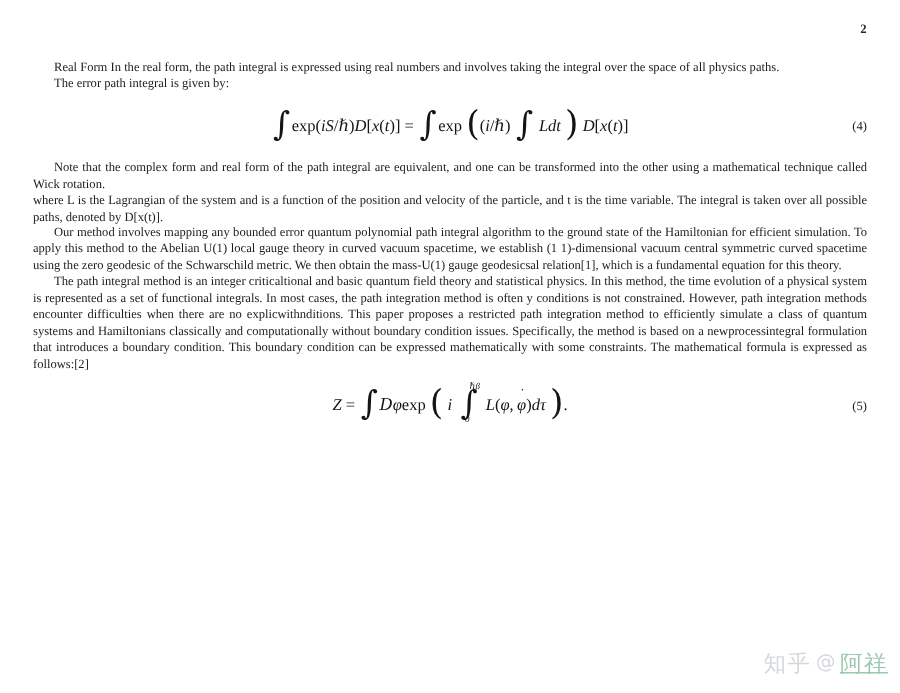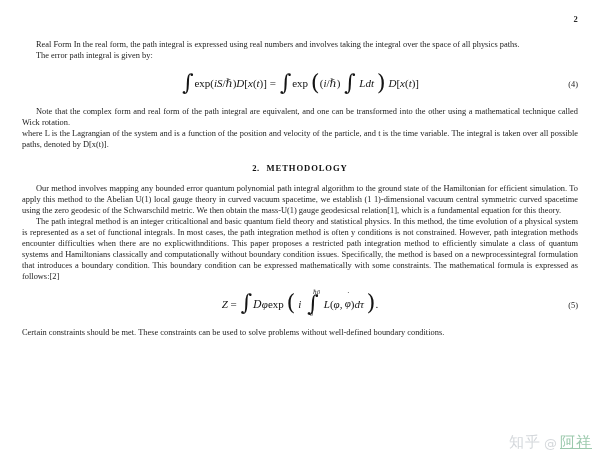--- a/index.html
+++ b/index.html
@@ -151,21 +151,21 @@
     margin-right: 7px;
     letter-spacing: 0.4px;
   }
 
   
   .watermark {
     position: absolute;
     right: 8px;
     bottom: 12px;
     display: flex;
-    align-items: flex-end;
+    align-items: flex-start;
     gap: 3px;
     opacity: 0.42;
     pointer-events: none;
     user-select: none;
   }
   .watermark .wm-logo {
     font-size: 15px;
     color: #9aa2ab;
     font-family: "DejaVu Sans", sans-serif;
     letter-spacing: 1px;
@@ -201,34 +201,30 @@
 
     <div class="equation-row">
       <span class="equation-body"><span class="intsym">∫</span><span class="mup">exp(</span><span class="mi">iS</span><span class="mup">/</span><span class="mi">ℏ</span><span class="mup">)</span><span class="mi">D</span><span class="mup">[</span><span class="mi">x</span><span class="mup">(</span><span class="mi">t</span><span class="mup">)]</span> <span class="mup">=</span> <span class="intsym">∫</span><span class="mup">exp</span> <span class="bigparen">(</span><span class="mup">(</span><span class="mi">i</span><span class="mup">/</span><span class="mi">ℏ</span><span class="mup">)</span> <span class="intsym">∫</span> <span class="mi">Ldt</span> <span class="bigparen">)</span> <span class="mi">D</span><span class="mup">[</span><span class="mi">x</span><span class="mup">(</span><span class="mi">t</span><span class="mup">)]</span></span>
       <span class="eq-num">(4)</span>
     </div>
 
     <p class="body-text">Note that the complex form and real form of the path integral are equivalent, and one can be transformed into the other using a mathematical technique called Wick rotation.</p>
 
     <p class="body-text no-indent">where L is the Lagrangian of the system and is a function of the position and velocity of the particle, and t is the time variable. The integral is taken over all possible paths, denoted by D[x(t)].</p>
 
-    <div class="section-heading">
-      <span class="sec-num">2.</span><span>METHODOLOGY</span>
-    </div>
 
     <p class="body-text">Our method involves mapping any bounded error quantum polynomial path integral algorithm to the ground state of the Hamiltonian for efficient simulation. To apply this method to the Abelian U(1) local gauge theory in curved vacuum spacetime, we establish (1 1)-dimensional vacuum central symmetric curved spacetime using the zero geodesic of the Schwarschild metric. We then obtain the mass-U(1) gauge geodesicsal relation[1], which is a fundamental equation for this theory.</p>
 
     <p class="body-text">The path integral method is an integer criticaltional and basic quantum field theory and statistical physics. In this method, the time evolution of a physical system is represented as a set of functional integrals. In most cases, the path integration method is often y conditions is not constrained. However, path integration methods encounter difficulties when there are no explicwithnditions. This paper proposes a restricted path integration method to efficiently simulate a class of quantum systems and Hamiltonians classically and computationally without boundary condition issues. Specifically, the method is based on a newprocessintegral formulation that introduces a boundary condition. This boundary condition can be expressed mathematically with some constraints. The mathematical formula is expressed as follows:[2]</p>
 
     <div class="equation-row">
       <span class="equation-body"><span class="mi">Z</span> <span class="mup">=</span> <span class="intsym">∫</span><span class="cal">D</span><span class="mi">φ</span><span class="mup">exp</span> <span class="bigparen">(</span> <span class="mi">i</span> <span class="limint"><span class="intsym2">∫</span><span class="sup">ℏβ</span><span class="sub">0</span></span> <span class="mi">L</span><span class="mup">(</span><span class="mi">φ</span><span class="mup">, </span><span class="dotacc mi">φ</span><span class="mup">)</span><span class="mi">dτ</span> <span class="bigparen">)</span><span class="mup">.</span></span>
       <span class="eq-num">(5)</span>
     </div>
 
-    <p class="body-text no-indent">Certain constraints should be met. These constraints can be used to solve problems without well-defined boundary conditions.</p>
 
   </div>
 
   <div class="watermark">
     <span class="wm-logo">知乎</span>
     <span class="wm-at">@</span>
     <span class="wm-user">阿祥</span>
   </div>
 
 </div>

